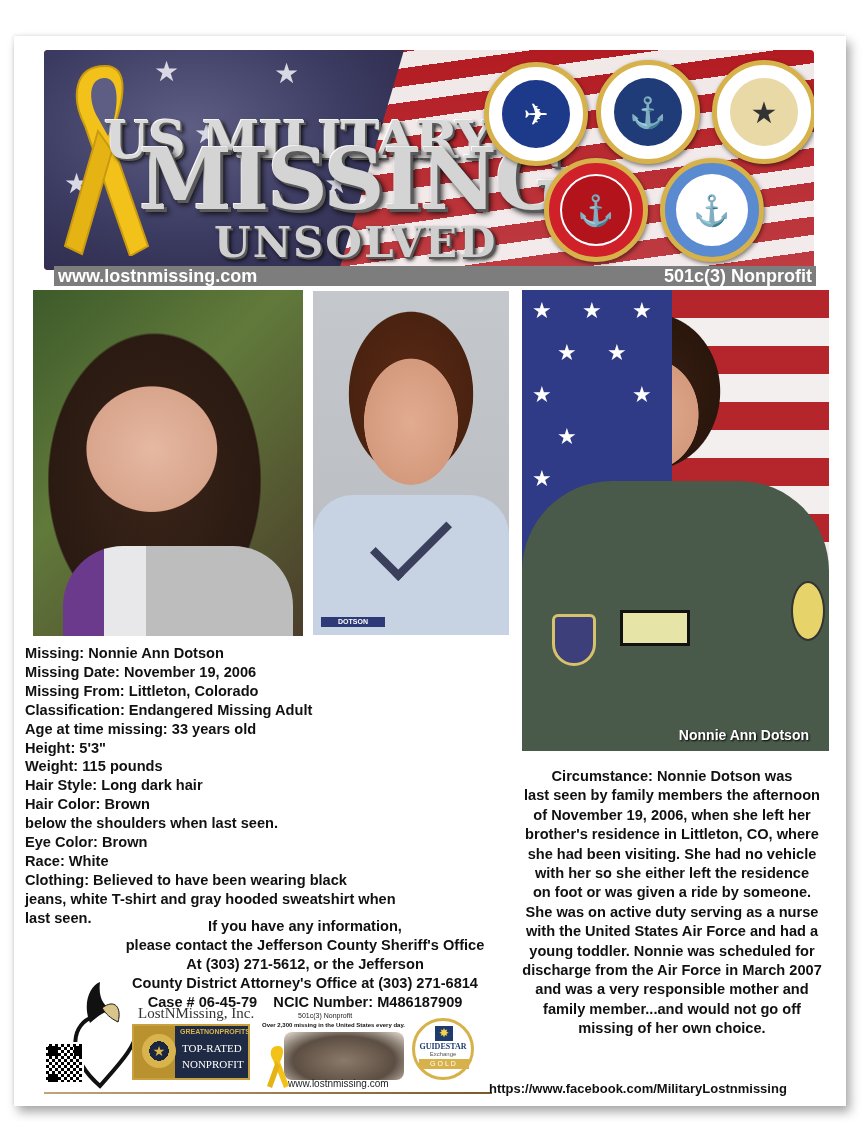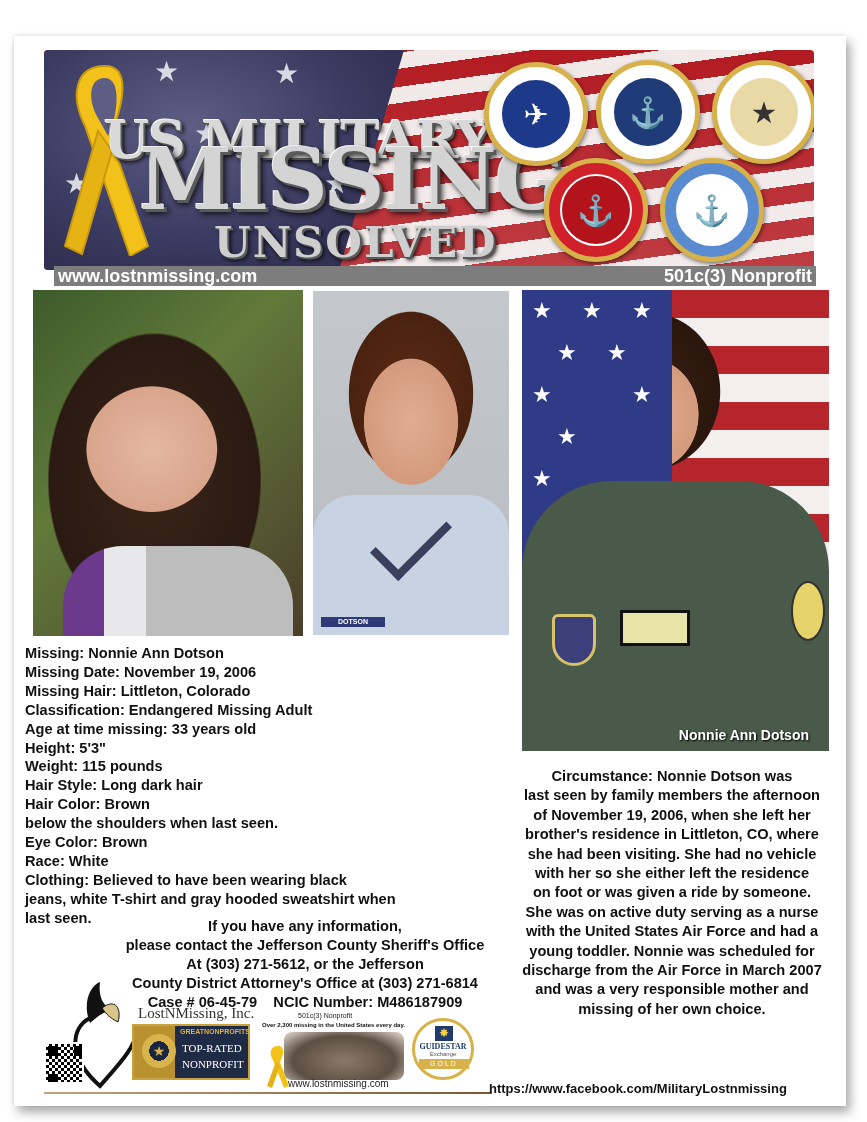--- a/index.html
+++ b/index.html
@@ -291,21 +291,21 @@
   <div class="flightsuit"></div>
   <div class="patch1"></div>
   <div class="patch2"></div>
   <div class="patch3"></div>
   <div class="caption">Nonnie Ann Dotson</div>
 </div>
 
 <div class="details">
   <div>Missing: Nonnie Ann Dotson</div>
   <div>Missing Date: November 19, 2006</div>
-  <div>Missing Hair: Littleton, Colorado</div>
+  <div>Missing From: Littleton, Colorado</div>
   <div>Classification: Endangered Missing Adult</div>
   <div>Age at time missing: 33 years old</div>
   <div>Height: 5'3"</div>
   <div>Weight: 115 pounds</div>
   <div>Hair Style: Long dark hair</div>
   <div>Hair Color: Brown</div>
   <div>below the shoulders when last seen.</div>
   <div>Eye Color: Brown</div>
   <div>Race: White</div>
   <div>Clothing: Believed to have been wearing black</div>
@@ -327,20 +327,21 @@
   <div>of November 19, 2006, when she left her</div>
   <div>brother's residence in Littleton, CO, where</div>
   <div>she had been visiting. She had no vehicle</div>
   <div>with her so she either left the residence</div>
   <div>on foot or was given a ride by someone.</div>
   <div>She was on active duty serving as a nurse</div>
   <div>with the United States Air Force and had a</div>
   <div>young toddler. Nonnie was scheduled for</div>
   <div>discharge from the Air Force in March 2007</div>
   <div>and was a very responsible mother and</div>
+  <div>family member...and would not go off</div>
   <div>missing of her own choice.</div>
 </div>
 
 <div class="footer-logos">
   <svg class="heart-logo" viewBox="0 0 90 112">
     <path d="M30 40 C10 50 8 80 40 108 C60 85 75 70 78 50" fill="none" stroke="#111" stroke-width="4"></path>
     <path d="M30 45 C22 25 30 8 40 4 C38 20 44 28 52 32 C42 34 36 40 30 45 Z" fill="#111"></path>
     <path d="M42 30 C55 20 62 30 58 44 C50 40 46 36 42 30 Z" fill="#d9c48a" stroke="#111" stroke-width="1"></path>
   </svg>
   <div class="qr"></div>

